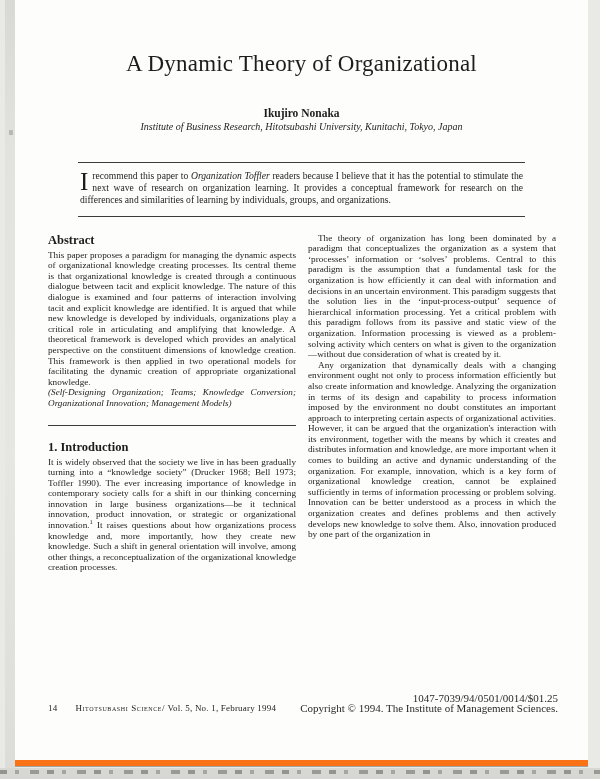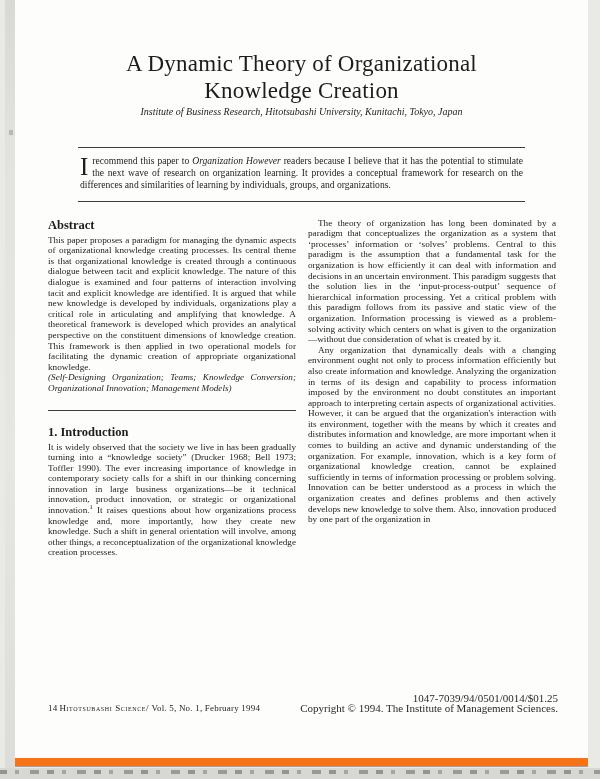--- a/index.html
+++ b/index.html
@@ -11,21 +11,21 @@
     position: relative;
     overflow: hidden;
   }
   .left-strip {
     position: absolute; left: 5px; top: 0; width: 10px; height: 768px;
     background: linear-gradient(180deg, #d8d8d4 0%, #e2e2df 20%, #e6e6e3 60%, #dcdcd8 100%);
   }
   .page {
     position: absolute; left: 15px; top: 0; width: 573px; height: 766px;
     background: #fdfdfb;
-    border-bottom: 8px solid #f97316;
+    border-bottom: 6px solid #f97316;
     box-shadow: 0 1px 0 #a3a39e;
   }
   .noise-band {
     position: absolute; left: 0; right: 0; top: 768px; height: 11px;
     background: #d7d7d3;
   }
   .noise-band::before {
     content: ""; display: block; margin-top: 2px; height: 4px;
     background-image: repeating-linear-gradient(90deg,
       #7d7d79 0px, #7d7d79 7px, transparent 7px, transparent 15px,
@@ -71,46 +71,46 @@
   .keywords { font-style: italic; }
   .col-rule { border: none; border-top: 1.2px solid #3c3c38; margin: 16px 0 14px 0; }
   .para { text-indent: 10px; }
   .para.no-indent { text-indent: 0; }
   sup { font-size: 6.5px; vertical-align: super; line-height: 0; }
 
   .footer-left {
     position: absolute; left: 33px; top: 703px;
     font-size: 9px; letter-spacing: .2px;
   }
-  .footer-left .pgnum { margin-right: 2px; }
+  .footer-left .pgnum { margin-right: 18px; }
   .sc { font-variant: small-caps; letter-spacing: .6px; }
   .footer-right {
     position: absolute; right: 30px; top: 694px;
     text-align: right; font-size: 11px; line-height: 9.5px; color: #2a2a27;
   }
   .speck { position: absolute; background: #b9b9b4; }
 </style>
 </head>
 <body>
 
 <div class="left-strip"></div>
 <div class="speck" style="left:9px; top:130px; width:4px; height:5px;"></div>
 
 <div class="page">
 
   <h1 class="title">
     <span>A Dynamic Theory of Organizational</span><br>
-    <span>Knowledge Creation</span>
   </h1>
 
+  <div class="byline">Ikujiro Nonaka</div>
   <div class="affiliation">Institute of Business Research, Hitotsubashi University, Kunitachi, Tokyo, Japan</div>
 
   <div class="editor-note">
     <div class="note-text">
-      <span class="dropcap">I</span><span>recommend this paper to </span><i>Organization However</i><span> readers because I believe that it has the potential to stimulate the next wave of research on organization learning. It provides a conceptual framework for research on the differences and similarities of learning by individuals, groups, and organizations.</span>
+      <span class="dropcap">I</span><span>recommend this paper to </span><i>Organization Toffler</i><span> readers because I believe that it has the potential to stimulate the next wave of research on organization learning. It provides a conceptual framework for research on the differences and similarities of learning by individuals, groups, and organizations.</span>
     </div>
   </div>
 
   <div class="columns">
 
     <div class="col">
       <div class="section-heading">Abstract</div>
       <div class="abstract-body">This paper proposes a paradigm for managing the dynamic aspects of organizational knowledge creating processes. Its central theme is that organizational knowledge is created through a continuous dialogue between tacit and explicit knowledge. The nature of this dialogue is examined and four patterns of interaction involving tacit and explicit knowledge are identified. It is argued that while new knowledge is developed by individuals, organizations play a critical role in articulating and amplifying that knowledge. A theoretical framework is developed which provides an analytical perspective on the constituent dimensions of knowledge creation. This framework is then applied in two operational models for facilitating the dynamic creation of appropriate organizational knowledge.</div>
       <div class="keywords">(Self-Designing Organization; Teams; Knowledge Conversion; Organizational Innovation; Management Models)</div>
       <hr class="col-rule">

